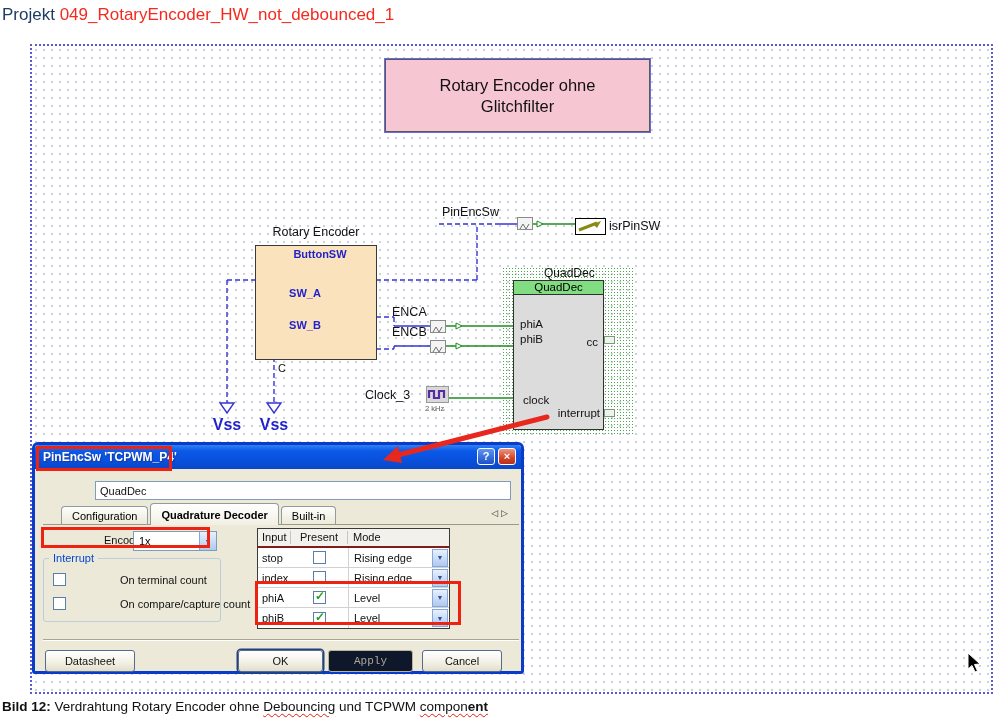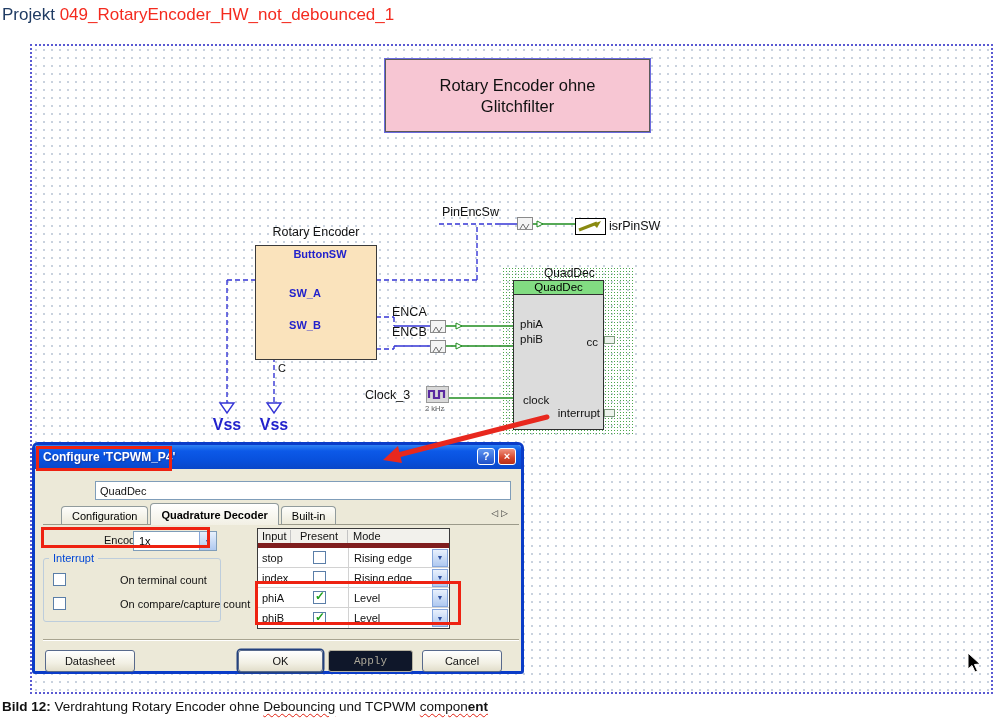--- a/index.html
+++ b/index.html
@@ -73,21 +73,21 @@
   .combo { position:absolute; display:flex; height:20px; border:1px solid #7F9DB9; background:#fff; }
   .combo .val { flex:1; padding:3px 0 0 5px; font-size:11px; }
   .combo .cbtn { width:17px; background:linear-gradient(#E8F1FD,#AFC9F0); border-left:1px solid #86A7DC;
     color:#2C4FA0; font-size:7px; display:flex; align-items:center; justify-content:center; }
 
   .groupbox { position:absolute; left:8px; top:113px; width:178px; height:64px; border:1px solid #BDCDDC; border-radius:3px; }
   .legend { position:absolute; left:14px; top:107px; background:#ECE9D8; padding:0 4px; color:#0046D5; font-size:11px; }
   .cb { position:absolute; width:13px; height:13px; background:#fff; border:1px solid #5A7EA8; }
 
   .itable { position:absolute; left:222px; top:83px; width:193px; background:#fff; border:1.5px solid #3A3A3A; font-size:11px; color:#111; }
-  .hrow { display:flex; height:19px; background:#F2F1EC; border-bottom:5px solid #7f1d1d; align-items:center; }
+  .hrow { display:flex; height:19px; background:#F2F1EC; border-bottom:2px solid #7f1d1d; align-items:center; }
   .hrow > div { border-right:1px solid #C4C4C4; height:13px; line-height:13px; }
   .irow { display:flex; height:20px; align-items:center; border-bottom:1px solid #D2D2D2; }
   .irow:last-child { border-bottom:none; }
   .c-input { width:33px; padding-left:4px; }
   .c-present { width:57px; display:flex; justify-content:center; }
   .c-mode { flex:1; display:flex; align-items:center; justify-content:space-between; padding-left:5px; border-left:1px solid #D2D2D2; height:100%; }
   .c-mode-h { flex:1; padding-left:5px; border-right:none !important; }
   .tcb { position:relative; width:13px; height:13px; background:#fff; border:1px solid #5A7EA8; }
   .tcb.checked::after { content:"✓"; color:#1FA11F; font-weight:bold; font-size:12px; position:absolute; left:1px; top:-3px; }
   .mini-combo { width:16px; height:18px; margin-right:1px; background:linear-gradient(#E8F1FD,#AFC9F0);
@@ -210,21 +210,21 @@
       <div class="qd-pin" style="left:6px;top:37px;">phiA</div>
       <div class="qd-pin" style="left:6px;top:52px;">phiB</div>
       <div class="qd-pin" style="right:5px;top:55px;">cc</div>
       <div class="qd-pin" style="left:9px;top:113px;">clock</div>
       <div class="qd-pin" style="right:3px;top:126px;">interrupt</div>
     </div>
     <div class="qd-stub" style="left:572px;top:290px;"></div>
     <div class="qd-stub" style="left:572px;top:363px;"></div>
 
     <div class="abs dialog">
-      <div class="titlebar">Configure 'TCPWM_P4'</div>
+      <div class="titlebar">PinEncSw 'TCPWM_P4'</div>
       <div class="winbtn btn-help">?</div>
       <div class="winbtn btn-close">×</div>
       <div class="red-rect" style="left:1px;top:1px;width:136px;height:25px;"></div>
 
       <div class="dlg-label" style="left:18px;top:40px;">Name:</div>
       <input class="name-input" type="text" value="QuadDec" style="">
 
       <div class="tabs">
         <div class="tab">Configuration</div>
         <div class="tab active">Quadrature Decoder</div>

